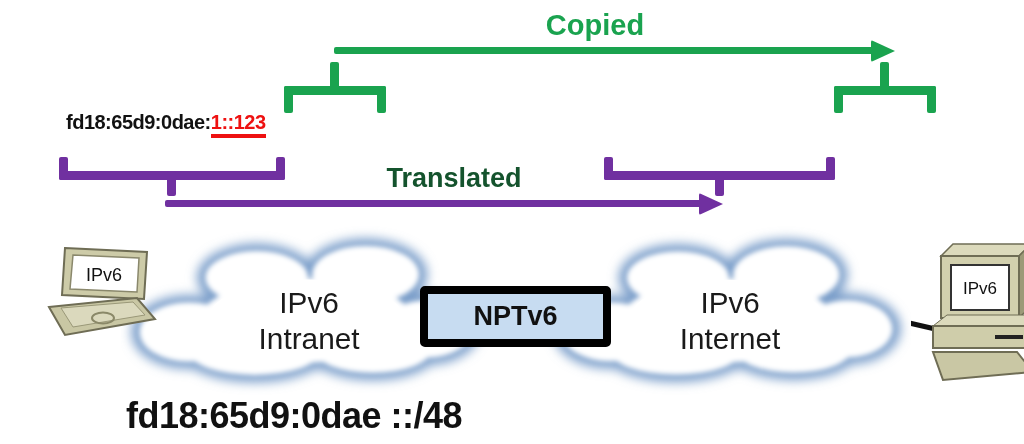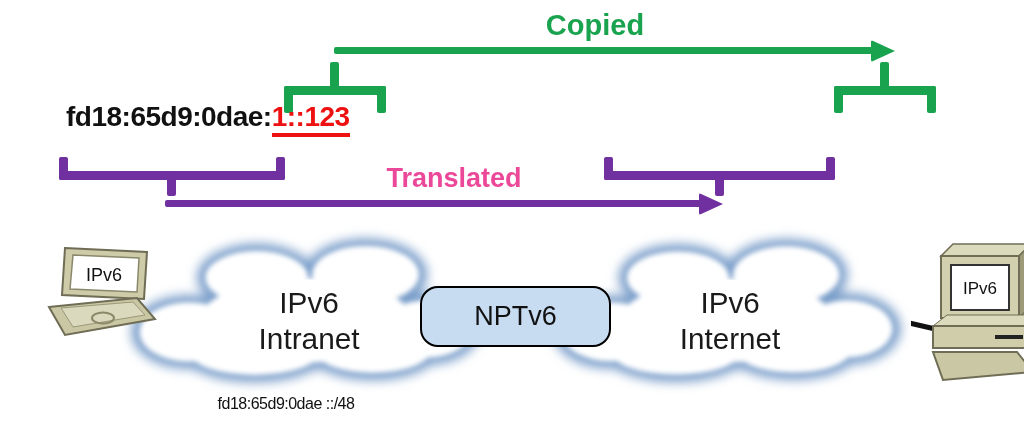--- a/index.html
+++ b/index.html
@@ -6,48 +6,48 @@
   #stage{
     position:relative;width:1024px;height:444px;overflow:hidden;background:#ffffff;
     font-family:"Liberation Sans",sans-serif;
     margin-left:31px;
   }
   .abs{position:absolute;}
   
   .copied-label{left:464px;top:9px;width:200px;text-align:center;
     font-size:29px;font-weight:bold;color:#1aa34f;}
   .translated-label{left:323px;top:163px;width:200px;text-align:center;
-    font-size:27px;font-weight:bold;color:#ec4899;}
+    font-size:27px;font-weight:bold;color:#14532d;}
   
-  .address{top:101px;font-size:28px;font-weight:bold;color:#111;white-space:nowrap;letter-spacing:-0.5px;text-align:center;}
+  .address{top:111px;font-size:20px;font-weight:bold;color:#111;white-space:nowrap;letter-spacing:-0.5px;text-align:center;}
   .address-left{left:35px;}
   .address-right{left:588px;}
   .host-part{color:#ee1111;border-bottom:4px solid #ee1111;padding-bottom:1px;}
   
   .seg{position:absolute;border-radius:2px;}
   .green{background:#1aa34f;}
   .purple{background:#7030a0;}
   .arrow-line-green{left:303px;top:47px;width:540px;height:7px;}
   .arrow-head-green{left:840px;top:40px;width:0;height:0;background:none;
     border-top:11px solid transparent;border-bottom:11px solid transparent;border-left:24px solid #1aa34f;}
   .arrow-line-purple{left:134px;top:200px;width:536px;height:7px;}
   .arrow-head-purple{left:668px;top:193px;width:0;height:0;background:none;
     border-top:11px solid transparent;border-bottom:11px solid transparent;border-left:24px solid #7030a0;}
   
   .panel{background:#fff;}
   .panel-left{left:90px;top:225px;width:370px;height:177px;}
   .panel-right{left:512px;top:225px;width:368px;height:177px;}
   .cloud-svg{position:absolute;left:0;top:0;}
   
   .nptv6-box{left:389px;top:286px;width:191px;height:61px;background:#c7dcf1;
-    border:2px solid #000000;border-radius:18px;box-sizing:border-box;
+    border:8px solid #000000;border-radius:5px;box-sizing:border-box;
     display:flex;align-items:center;justify-content:center;
-    font-size:27px;font-weight:normal;color:#111;}
+    font-size:27px;font-weight:bold;color:#111;}
   
-  .net-prefix{top:395px;width:320px;text-align:center;font-size:16px;font-weight:normal;color:#111;white-space:nowrap;letter-spacing:-0.5px;}
+  .net-prefix{top:395px;width:320px;text-align:center;font-size:36px;font-weight:bold;color:#111;white-space:nowrap;letter-spacing:-0.5px;}
   .net-prefix-left{left:95px;}
   .net-prefix-right{left:532px;}
   
   .link-line{background:#111;height:5px;border-radius:2px;transform-origin:0 50%;}
   .link-left{left:86px;top:274px;width:84px;transform:rotate(17deg);}
   .link-right{left:846px;top:313px;width:74px;transform:rotate(13deg);}
 </style>
 </head>
 <body>
 

